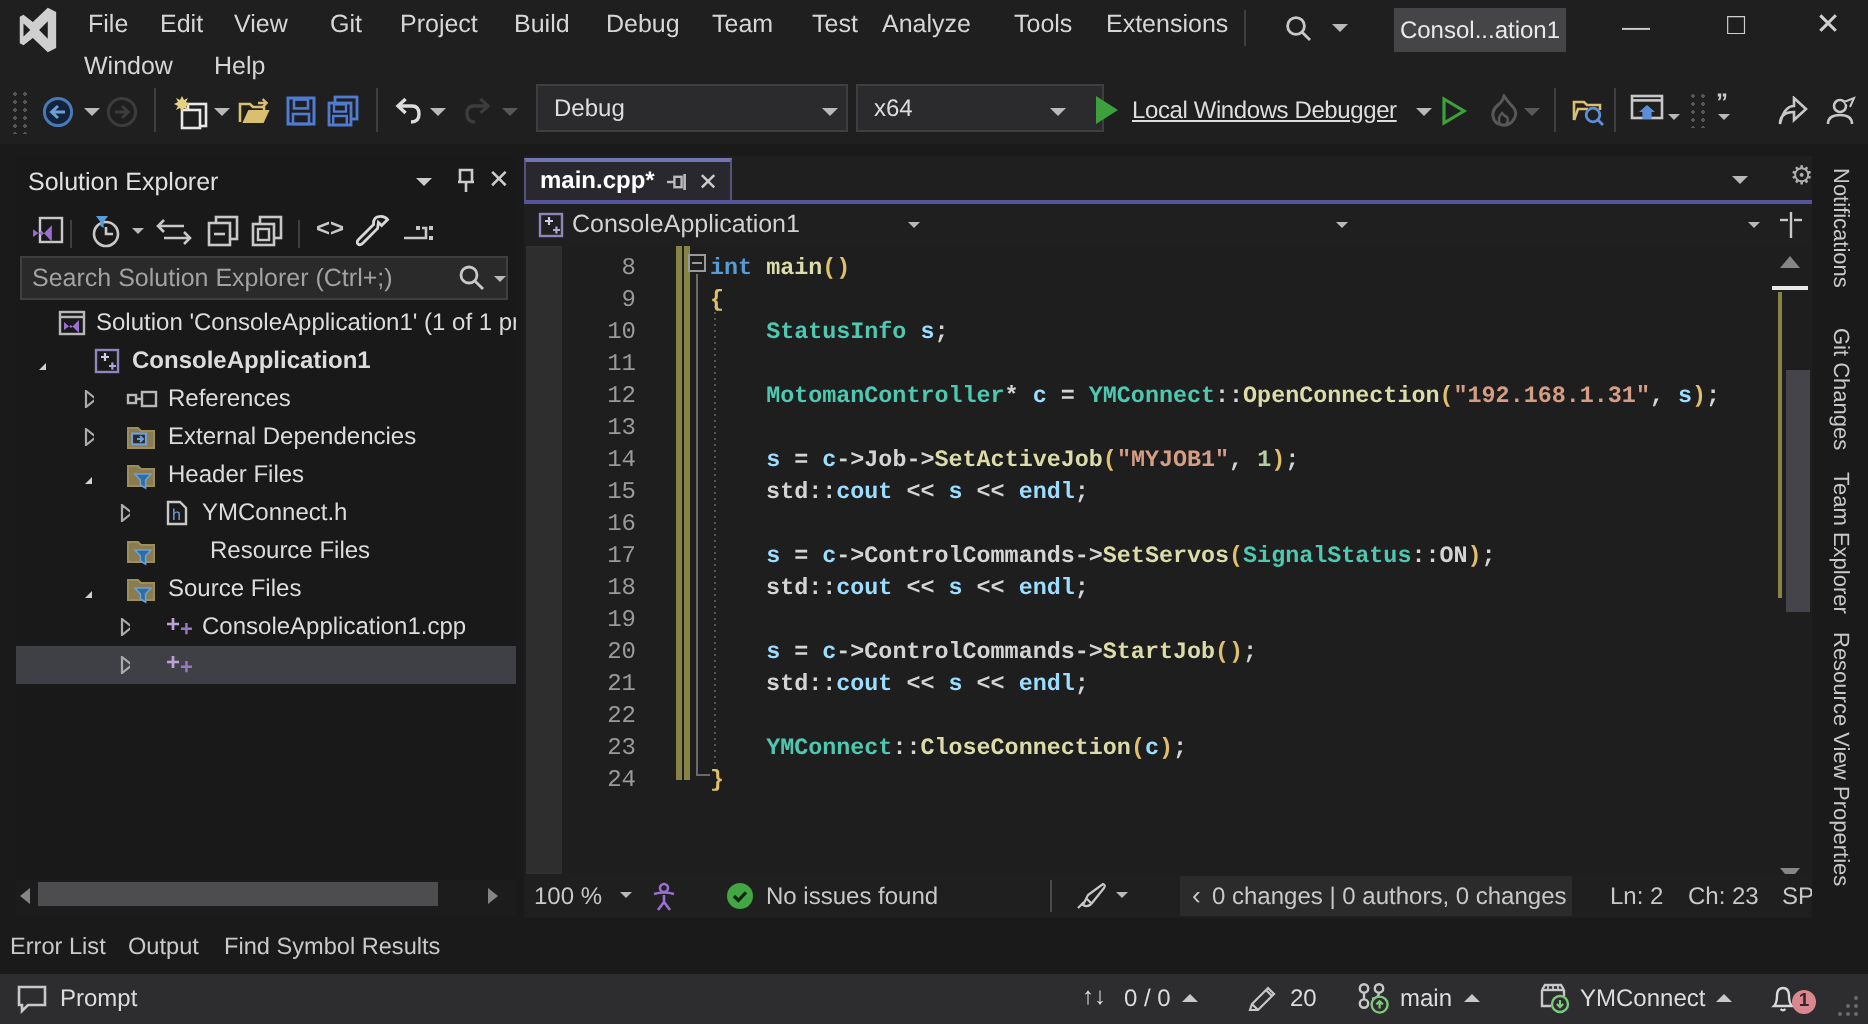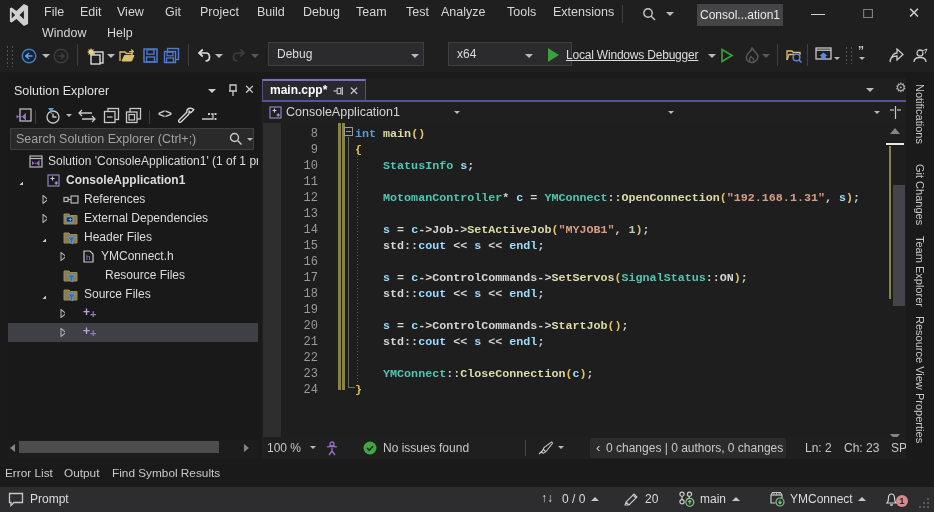--- a/index.html
+++ b/index.html
@@ -121,21 +121,21 @@
       <path d="M6.8 2.5 L3 6 L6.8 9.5" fill="none" stroke="#dddddd" stroke-width="1.7"></path>
     </svg>
   <div class="caret" style="left:215px;top:14px;"></div>
   <svg class="ico" style="left:231px;top:7px;" width="16" height="17" viewBox="0 0 16 17">
       <path d="M12.5 6 H6 Q2.5 6 2.5 10 Q2.5 14 6.5 14" fill="none" stroke="#3c3c3e" stroke-width="1.7"></path>
       <path d="M9.2 2.5 L13 6 L9.2 9.5" fill="none" stroke="#3c3c3e" stroke-width="1.7"></path>
     </svg>
   <div class="caret" style="left:251px;top:14px;border-top-color:#58585a;"></div>
   <div class="combo" style="left:268px;width:156px;">Debug</div>
   <div class="caret" style="left:411px;top:14px;"></div>
-  <div class="combo" style="left:448px;width:124px;">x64</div>
+  <div class="combo" style="left:428px;width:124px;">x64</div>
   <div class="caret" style="left:525px;top:14px;"></div>
   <div class="abs" style="left:548px;top:8px;width:0;height:0;border-left:11px solid #3ca03c;border-top:7px solid transparent;border-bottom:7px solid transparent;"></div>
   <span class="abs" style="left:566px;top:8px;font-size:12px;letter-spacing:-0.2px;color:#dddddd;text-decoration:underline;">Local Windows Debugger</span>
   <div class="caret" style="left:708px;top:14px;"></div>
   <svg class="ico" style="left:720px;top:8px;" width="14" height="15" viewBox="0 0 14 15">
       <path d="M2 1.5 L12 7.5 L2 13.5 Z" fill="none" stroke="#3ca03c" stroke-width="1.6"></path>
     </svg>
   <svg class="ico" style="left:744px;top:7px;" width="16" height="17" viewBox="0 0 16 17">
       <path d="M8 1 Q10 4 12.5 6.5 Q15 9 13 12.5 Q11 16 7 15.5 Q3 15 2.5 11 Q2 8 5 5.5 Q7.5 3.5 8 1 Z" fill="none" stroke="#585858" stroke-width="1.5"></path>
       <path d="M6 15 Q4.5 12 7 9.5 Q8 11 9.5 11.5 Q10.5 13.5 9 15" fill="none" stroke="#585858" stroke-width="1.2"></path>
@@ -296,20 +296,21 @@
           <path d="M1 12 V2 H6 L7.5 3.5 H14 V12 Z" fill="#8a7c4e" stroke="#9c8d5c" stroke-width="1"></path>
           <path d="M4.5 6 H12.5 L9.8 9 V13 L7.2 11.5 V9 Z" fill="#2d6da8" stroke="#6ea0d8" stroke-width="0.8"></path>
         </svg>
       <span class="abs" style="left:76px;">Source Files</span>
     </div>
     <div class="trow" style="top:226px;">
       <svg class="tri ico" style="left:52px;top:5px;" width="7" height="10">
           <polygon points="1,0.5 6,4.5 1,8.5" fill="none" stroke="#ababab" stroke-width="1.1"></polygon>
         </svg>
       <span class="abs" style="left:75px;top:-1px;color:#b9a3d6;font-weight:bold;font-size:12px;">+<span style="color:#9579c2;font-size:11px;vertical-align:-2px;">+</span></span>
+      <span class="abs" style="left:93px;">ConsoleApplication1.cpp</span>
     </div>
     <div class="trow" style="top:245px;background:#3f3f46;">
       <svg class="tri ico" style="left:52px;top:5px;" width="7" height="10">
           <polygon points="1,0.5 6,4.5 1,8.5" fill="none" stroke="#ababab" stroke-width="1.1"></polygon>
         </svg>
       <span class="abs" style="left:75px;top:-1px;color:#b9a3d6;font-weight:bold;font-size:12px;">+<span style="color:#9579c2;font-size:11px;vertical-align:-2px;">+</span></span>
       <span class="abs" style="left:93px;margin-top:29px;">main.cpp</span>
     </div>
   </div>
 </div>

